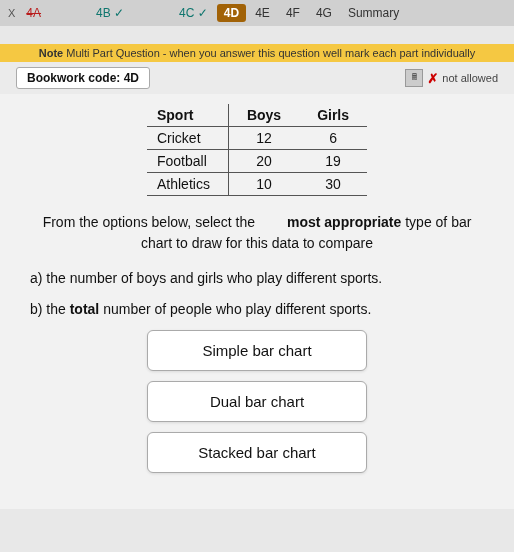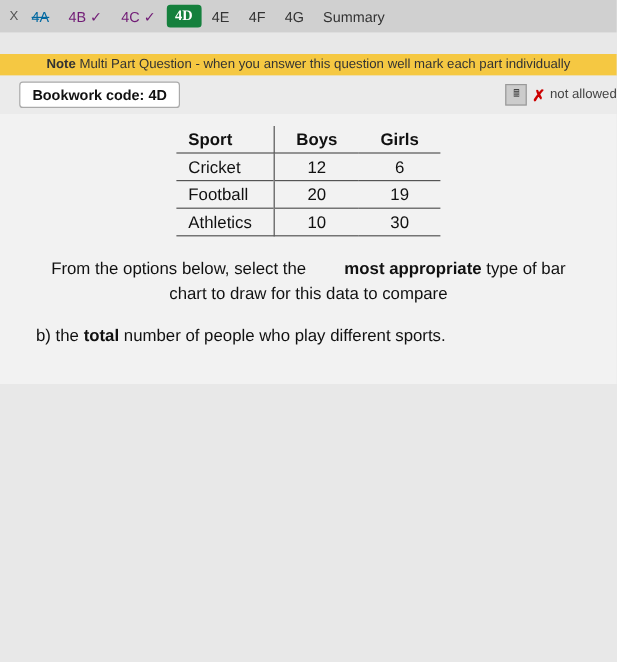--- a/index.html
+++ b/index.html
@@ -21,47 +21,46 @@
       gap: 2px;
       font-size: 12px;
     }
     .tab {
       padding: 2px 7px;
       border-radius: 3px;
       cursor: pointer;
       color: #333;
       font-size: 12px;
     }
-    .tab.crossed { text-decoration: line-through; color: #0369a1; }
+    .tab.crossed { text-decoration: line-through; color: #b91c1c; }
     .tab.active {
-      background: #15803d;
+      background: #a16207;
       color: white;
       font-weight: bold;
-      font-family: Liberation Serif, serif;
-    }
-    .tab.check { color: #701a75; }
+    }
+    .tab.check { color: #0f766e; margin-left: 39px; }
     .tab-x { color: #555; font-size: 11px; margin-right: 2px; }
 
     
     .note-bar {
       background: #f5c842;
       padding: 3px 10px;
       font-size: 11px;
       color: #333;
       text-align: center;
       margin-top: 18px;
     }
     .note-bar strong { font-weight: bold; }
 
     
     .bookwork-bar {
       display: flex;
       align-items: center;
       justify-content: space-between;
-      padding: 5px 0 5px 16px;
+      padding: 5px 16px 5px 16px;
       background: #ebebeb;
     }
     .bookwork-code {
       background: white;
       border: 1px solid #aaa;
       padding: 3px 10px;
       font-size: 12px;
       font-weight: bold;
       border-radius: 3px;
     }
@@ -223,20 +222,28 @@
           <td>10</td>
           <td>30</td>
         </tr>
       </tbody>
   </table>
 
   <div class="question-text">
     From the options below, select the <strong>most appropriate</strong> type of bar chart to draw for this data to compare
   </div>
 
+  <div class="sub-question">
+    <span>a) the number of boys and girls who play different sports.</span>
+  </div>
 
   <div class="sub-question">
     <span>b) the </span><strong>total</strong><span> number of people who play different sports.</span>
   </div>
 
 
+  <div class="buttons-area">
+    <button class="answer-btn" id="btn-simple">Simple bar chart</button>
+    <button class="answer-btn" id="btn-dual">Dual bar chart</button>
+    <button class="answer-btn" id="btn-stacked">Stacked bar chart</button>
+  </div>
 
 </div>
 
 </body></html>

